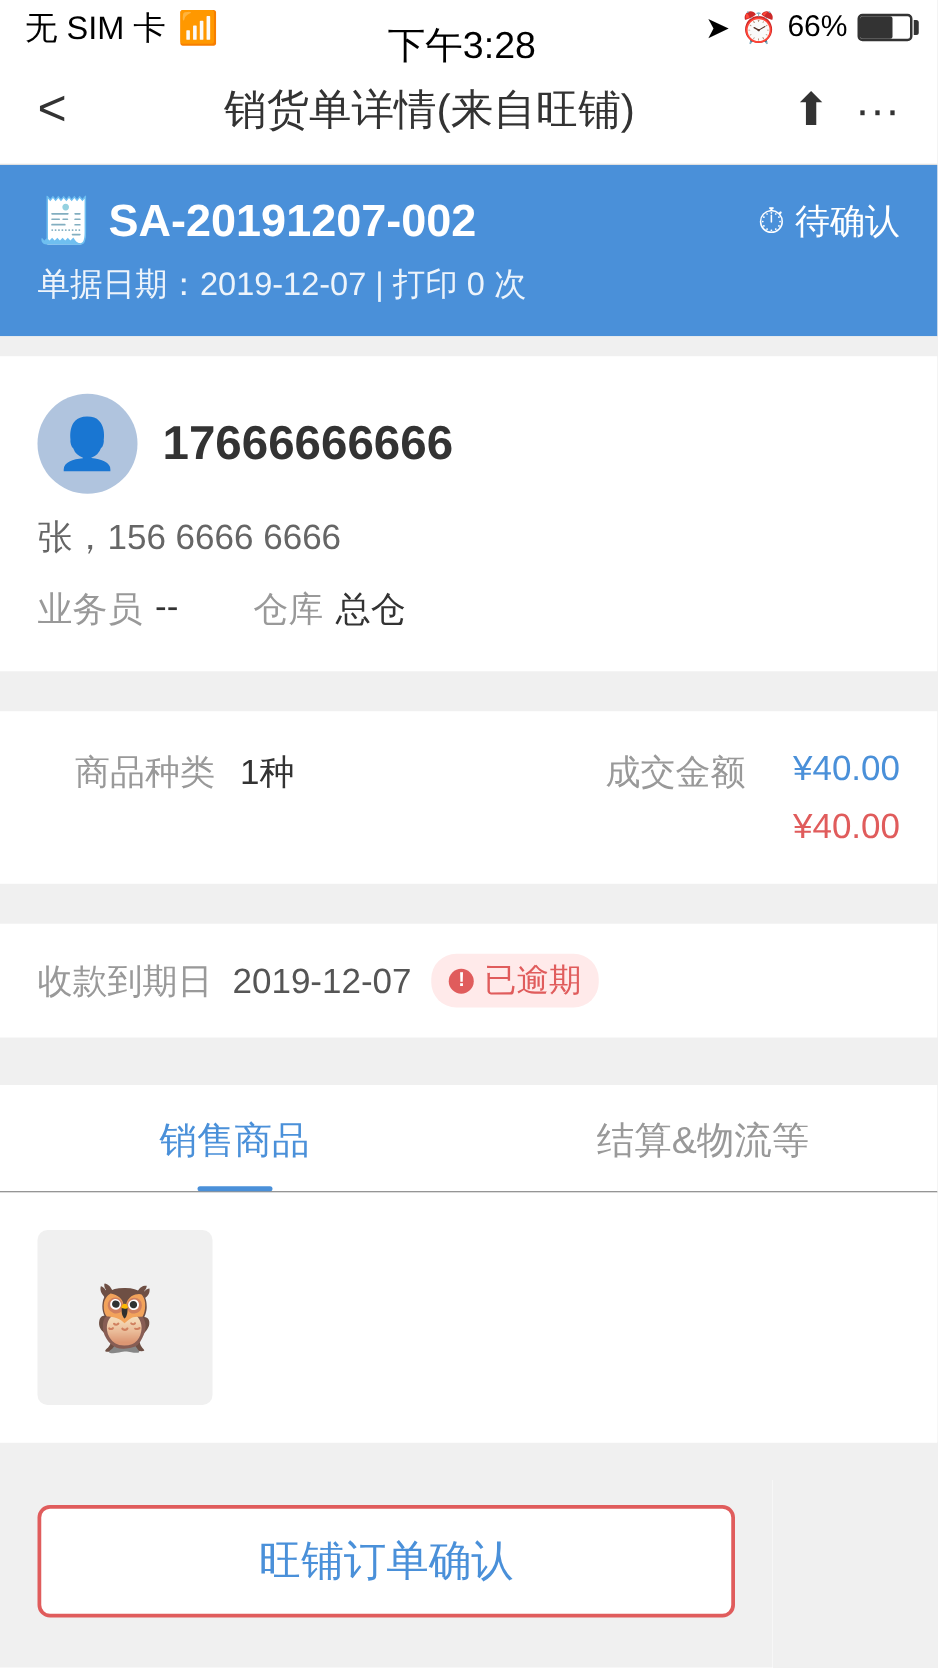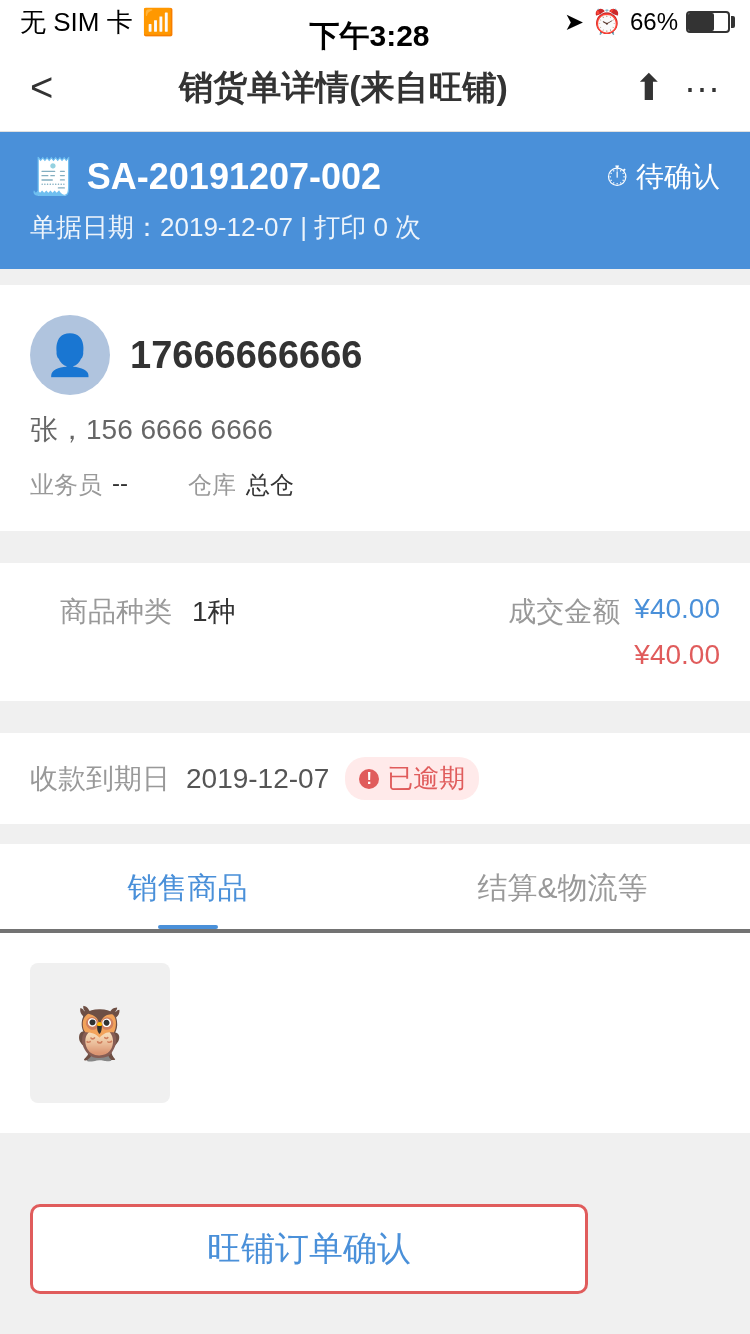--- a/index.html
+++ b/index.html
@@ -26,21 +26,21 @@
       font-weight: 500;
     }
     .status-left {
       display: flex;
       align-items: center;
       gap: 10px;
       font-size: 26px;
     }
     .status-center {
       font-size: 30px;
-      font-weight: 700;
+      font-weight: 400;
       margin-top: 28px;
     }
     .status-right {
       display: flex;
       align-items: center;
       gap: 8px;
       font-size: 24px;
     }
     .battery-icon {
       display: inline-block;
@@ -80,21 +80,21 @@
       padding: 0 30px;
       border-bottom: 1px solid #e0e0e0;
     }
     .nav-back {
       font-size: 40px;
       color: #333;
       cursor: pointer;
     }
     .nav-title {
       font-size: 34px;
-      font-weight: 700;
+      font-weight: 400;
       color: #333;
     }
     .nav-actions {
       display: flex;
       align-items: center;
       gap: 20px;
     }
     .nav-icon {
       font-size: 36px;
       color: #333;
@@ -159,21 +159,21 @@
       color: #333;
     }
     .customer-name {
       font-size: 28px;
       color: #666;
       margin-bottom: 20px;
     }
     .customer-meta {
       display: flex;
       gap: 60px;
-      font-size: 24px;
+      font-size: 28px;
       color: #555;
     }
     .meta-item {
       display: flex;
       gap: 10px;
     }
     .meta-label {
       color: #999;
     }
     .meta-value {
@@ -207,39 +207,39 @@
     }
     .summary-right {
       display: flex;
       flex-direction: column;
       align-items: flex-end;
       gap: 8px;
     }
     .amount-row {
       display: flex;
       justify-content: space-between;
-      gap: 14px;
+      gap: 38px;
       font-size: 28px;
     }
     .amount-label {
       color: #999;
     }
     .amount-value {
       color: #4a90d9;
       font-weight: 500;
     }
     .amount-value.red {
       color: #e05c5c;
     }
 
     
     .due-section {
       background: #fff;
       padding: 24px 30px;
-      margin-bottom: 4px;
+      margin-bottom: 22px;
       display: flex;
       align-items: center;
       gap: 16px;
       font-size: 28px;
       color: #555;
     }
     .due-label {
       color: #999;
     }
     .overdue-badge {
@@ -265,21 +265,21 @@
       font-weight: 700;
     }
 
     
     .tabs-section {
       background: #fff;
       margin-bottom: 16px;
     }
     .tabs-header {
       display: flex;
-      border-bottom: 4px solid #737373;
+      border-bottom: 1px solid #737373;
     }
     .tab {
       flex: 1;
       text-align: center;
       padding: 24px 0 20px;
       font-size: 30px;
       color: #999;
       position: relative;
       cursor: pointer;
     }

